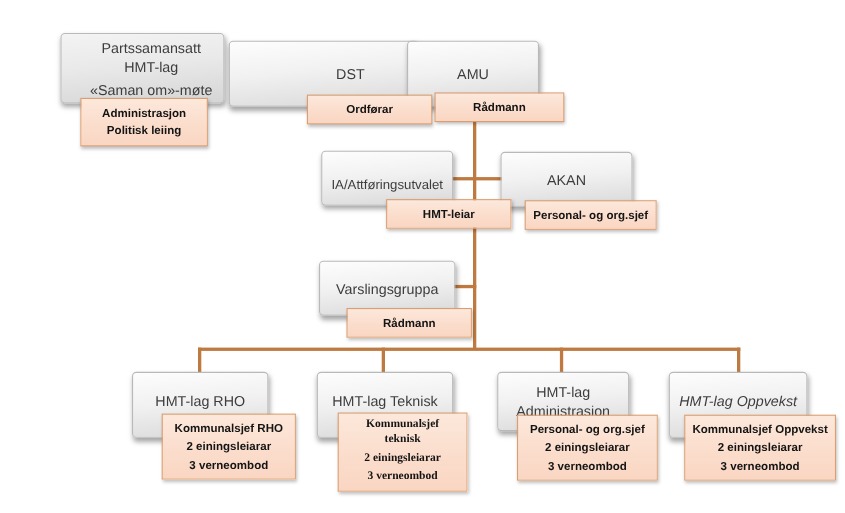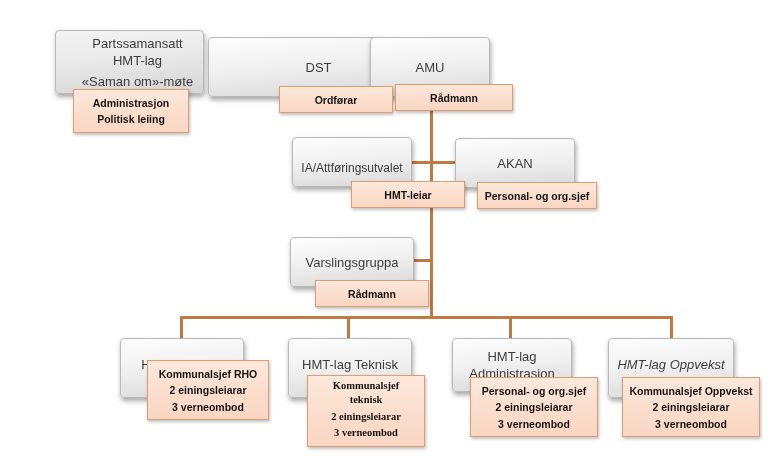--- a/index.html
+++ b/index.html
@@ -43,21 +43,21 @@
   .n-teknisk {left:288px; top:338px; width:122px; height:50px;}
   .n-admin   {left:452px; top:338px; width:118px; height:52px;}
   .n-oppvekst{left:608px; top:338px; width:124px; height:50px;font-style:italic;}
   
   .l-parts   {left:73px;  top:89px;  width:110px;}
   .l-dst     {left:235px; top:86px;  width:108px;margin-left:44px;}
   .l-amu     {left:395px; top:84px;  width:112px;}
   .l-ia      {left:304px; top:181px; width:108px;margin-left:47px;}
   .l-akan    {left:477px; top:182px; width:114px;}
   .l-varsling{left:315px; top:280px; width:108px;}
-  .l-rho     {left:147px; top:360px; width:116px;}
+  .l-rho     {left:147px; top:376px; width:116px;}
   .l-teknisk {left:307px; top:375px; width:112px;font-family:Liberation Serif, serif;}
   .l-admin   {left:470px; top:377px; width:122px;}
   .l-oppvekst{left:622px; top:377px; width:132px;}
   
   .c-trunk        {left:430px; top:96px;  width:3px;   height:222px;}
   .c-ia-branch    {left:408px; top:161px; width:50px;  height:3px;}
   .c-vars-branch  {left:410px; top:259px; width:23px;  height:3px;}
   .c-bottom       {left:180px; top:316px; width:493px; height:3px;}
   .c-drop-rho     {left:180px; top:316px; width:3px;   height:24px;}
   .c-drop-teknisk {left:347px; top:316px; width:3px;   height:24px;}

